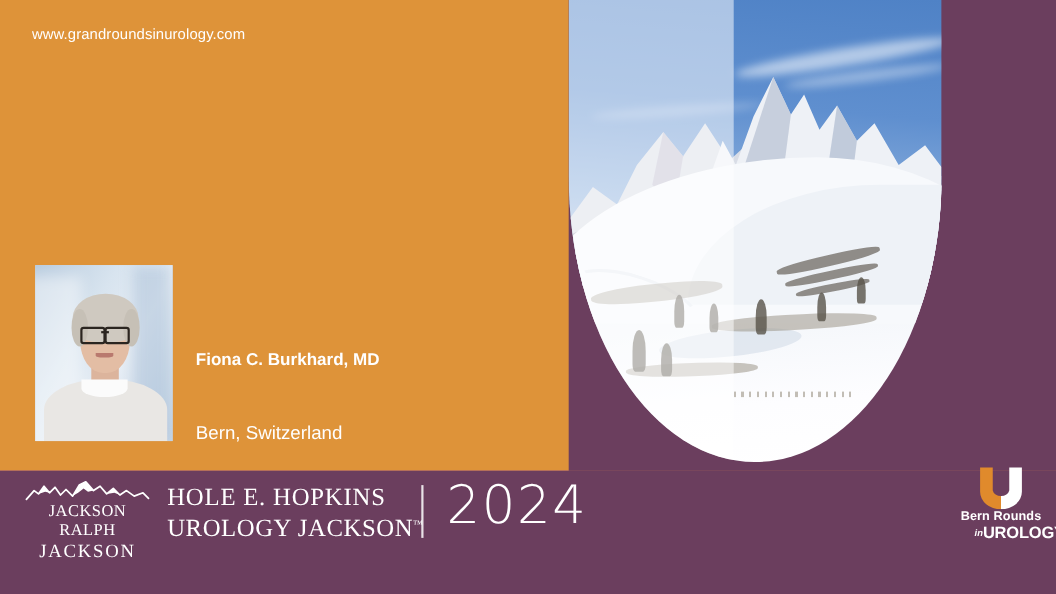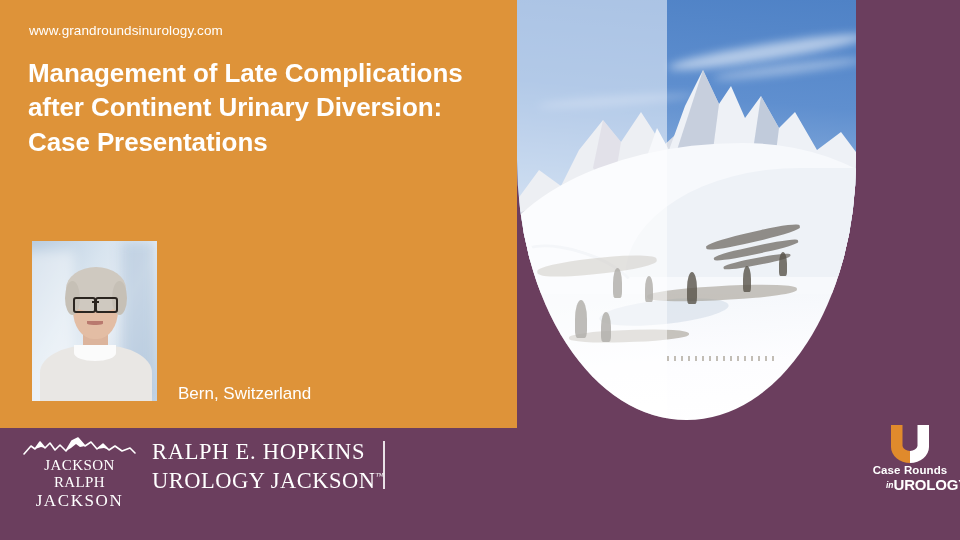--- a/index.html
+++ b/index.html
@@ -198,64 +198,65 @@
       <div class="tree tr4"></div>
       <div class="tree tr5"></div>
       <div class="tree tr6"></div>
       <div class="tree tr7"></div>
       <div class="fence"></div>
       <div class="photo-overlay"></div>
     </div>
   </div>
 
   <div class="url">www.grandroundsinurology.com</div>
-  <div class="title">Management of Late Complications after Continent Urinary Diversion: Case Presentations</div>
 
   <div class="headshot">
     <div class="hs-bg"></div>
     <div class="hs-blur1"></div>
     <div class="hs-blur2"></div>
     <div class="hs-body"></div>
     <div class="hs-neck"></div>
     <div class="hs-collar"></div>
     <div class="hs-face"></div>
     <div class="hs-hair"></div>
     <div class="hs-hair2"></div>
     <div class="hs-hair3"></div>
     <div class="hs-mouth"></div>
     <div class="hs-glass">
       <div class="hs-lens l"></div>
       <div class="hs-bridge"></div>
       <div class="hs-lens r"></div>
     </div>
   </div>
 
+  <div class="speaker-name">Fiona C. Burkhard, MD</div>
   <div class="speaker-loc">Bern, Switzerland</div>
 
   <div class="jh-logo">
     <svg class="jh-peaks" viewBox="0 0 115 19">
       <path d="M2 17 L9 9 L13 12 L18 5 L23 11 L28 6 L33 13 L38 8 L44 14 L50 4 L56 1 L63 9 L69 5 L75 12 L81 7 L87 13 L93 9 L100 14 L108 11 L113 16" fill="none" stroke="#ffffff" stroke-width="1.6" stroke-linejoin="round" stroke-linecap="round"></path>
       <path d="M44 14 L50 4 L56 1 L63 9 L58 10 L54 7 L49 11 Z" fill="#ffffff"></path>
       <path d="M13 12 L18 5 L23 11 L19 10 Z" fill="#ffffff"></path>
       <path d="M75 12 L81 7 L87 13 L82 11 Z" fill="#ffffff"></path>
     </svg>
     <div class="jh-l1">JACKSON RALPH</div>
     <div class="jh-l2">JACKSON</div>
   </div>
 
   <div class="reh">
-    <div class="reh-l1">RALPH E. HOPKINS</div>
+    <div class="reh-l1">HOLE E. HOPKINS</div>
     <div class="reh-l2"><span>UROLOGY JACKSON</span><span class="tm">™</span></div>
   </div>
 
   <div class="divider"></div>
 
+  <div class="year">2024</div>
 
   <div class="gru">
     <svg class="gru-u" width="46" height="40" viewBox="0 0 46 40">
       <path d="M4 2 L4 24 A19 16 0 0 0 23 40 L23 28 A7.5 6 0 0 1 15.5 23 L15.5 2 Z" fill="#e08a2c"></path>
       <path d="M42 2 L42 24 A19 16 0 0 1 23 40 L23 28 A7.5 6 0 0 0 30.5 23 L30.5 2 Z" fill="#ffffff"></path>
     </svg>
-    <div class="gru-l1">Case Rounds</div>
+    <div class="gru-l1">Bern Rounds</div>
     <div class="gru-l2"><span class="gru-in">in</span><span class="gru-uro">UROLOGY.</span></div>
   </div>
 
 </div>
 
 </body></html>

